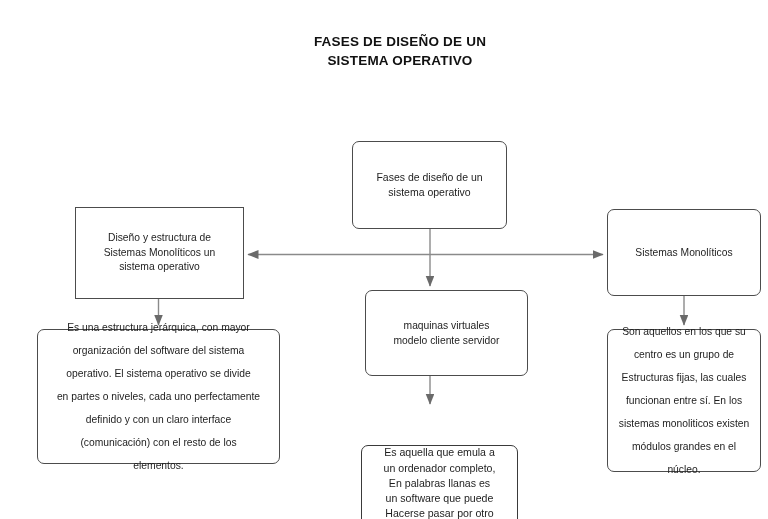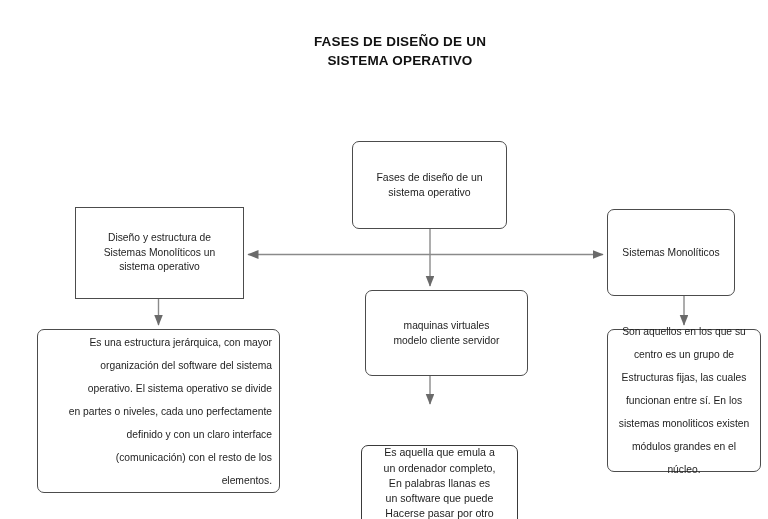--- a/index.html
+++ b/index.html
@@ -71,30 +71,30 @@
   
   #node-root {
     left: 336px; top: 141px; width: 155px; height: 88px;
     font-size: 10.5px; line-height: 15px;
   }
   #node-left {
     left: 59px; top: 207px; width: 169px; height: 92px;
     font-size: 10.3px; line-height: 14.5px;
   }
   #node-right {
-    left: 591px; top: 209px; width: 128px; height: 87px;
+    left: 591px; top: 209px; width: 154px; height: 87px;
     font-size: 10.3px; line-height: 15px;
   }
   #node-middle {
     left: 349px; top: 290px; width: 163px; height: 86px;
     font-size: 10.3px; line-height: 15px;
   }
   #node-left-detail {
-    left: 21px; top: 329px; width: 243px; height: 164px;
-    font-size: 10.3px; line-height: 23px; text-align: right;
+    left: 21px; top: 329px; width: 243px; height: 135px;
+    font-size: 10.3px; line-height: 23px;
   }
   #node-middle-detail {
     left: 345px; top: 408px; width: 157px; height: 92px;
     font-size: 10.6px; line-height: 15.2px;
     border-width: 1.8px;
     border-color: #3a3a3a;
     margin-top: 37px;
   }
   #node-right-detail {
     left: 591px; top: 329px; width: 154px; height: 143px;

